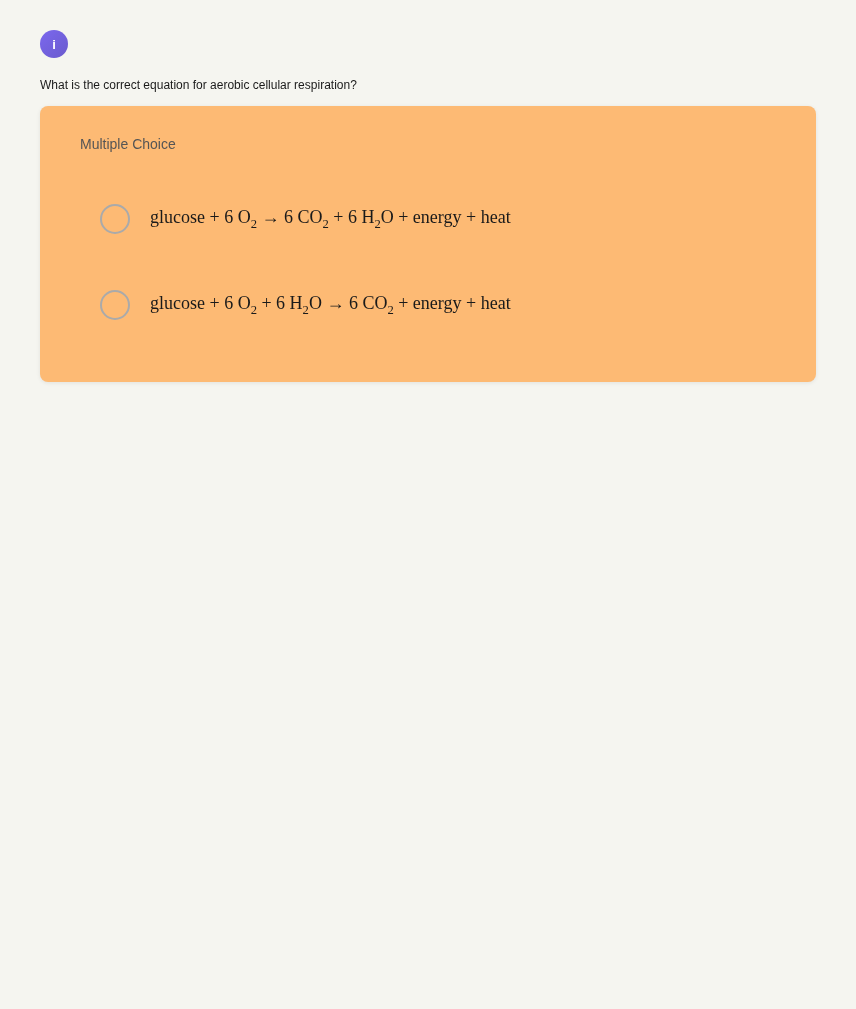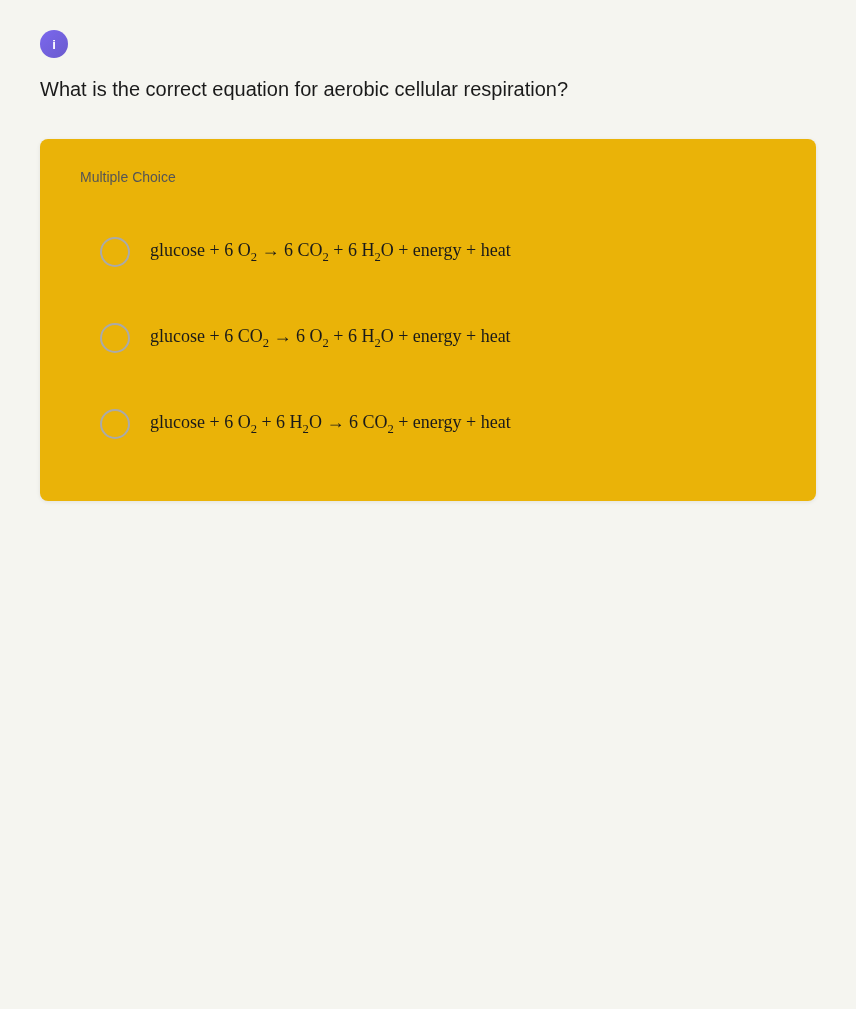--- a/index.html
+++ b/index.html
@@ -10,29 +10,29 @@
 
     body {
       background-color: #f5f5f0;
       font-family: Georgia, 'Times New Roman', serif;
       width: 856px;
       min-height: 1009px;
       padding: 30px 40px;
     }
 
     .question-text {
-      font-size: 20px;
+      font-size: 12px;
       color: #1a1a1a;
-      margin-bottom: 38px;
+      margin-bottom: 14px;
       margin-top: 10px;
       font-family: Arial, sans-serif;
     }
 
     .question-card {
-      background-color: #eab308;
+      background-color: #fdba74;
       border-radius: 8px;
       padding: 30px 28px 40px 40px;
       box-shadow: 0 1px 4px rgba(0,0,0,0.08);
     }
 
     .multiple-choice-label {
       font-size: 14px;
       color: #555;
       font-family: Arial, sans-serif;
       margin-bottom: 30px;
@@ -115,28 +115,20 @@
     <div class="option-item">
       <div class="radio-outer">
         
       </div>
       <span class="option-text">
         glucose + 6 O<sub>2</sub> → 6 CO<sub>2</sub> + 6 H<sub>2</sub>O + energy + heat
       </span>
     </div>
 
 
-    <div class="option-item">
-      <div class="radio-outer">
-        
-      </div>
-      <span class="option-text">
-        glucose + 6 CO<sub>2</sub> → 6 O<sub>2</sub> + 6 H<sub>2</sub>O + energy + heat
-      </span>
-    </div>
 
     <div class="option-item">
       <div class="radio-outer">
         
       </div>
       <span class="option-text">
         glucose + 6 O<sub>2</sub> + 6 H<sub>2</sub>O → 6 CO<sub>2</sub> + energy + heat
       </span>
     </div>
 

